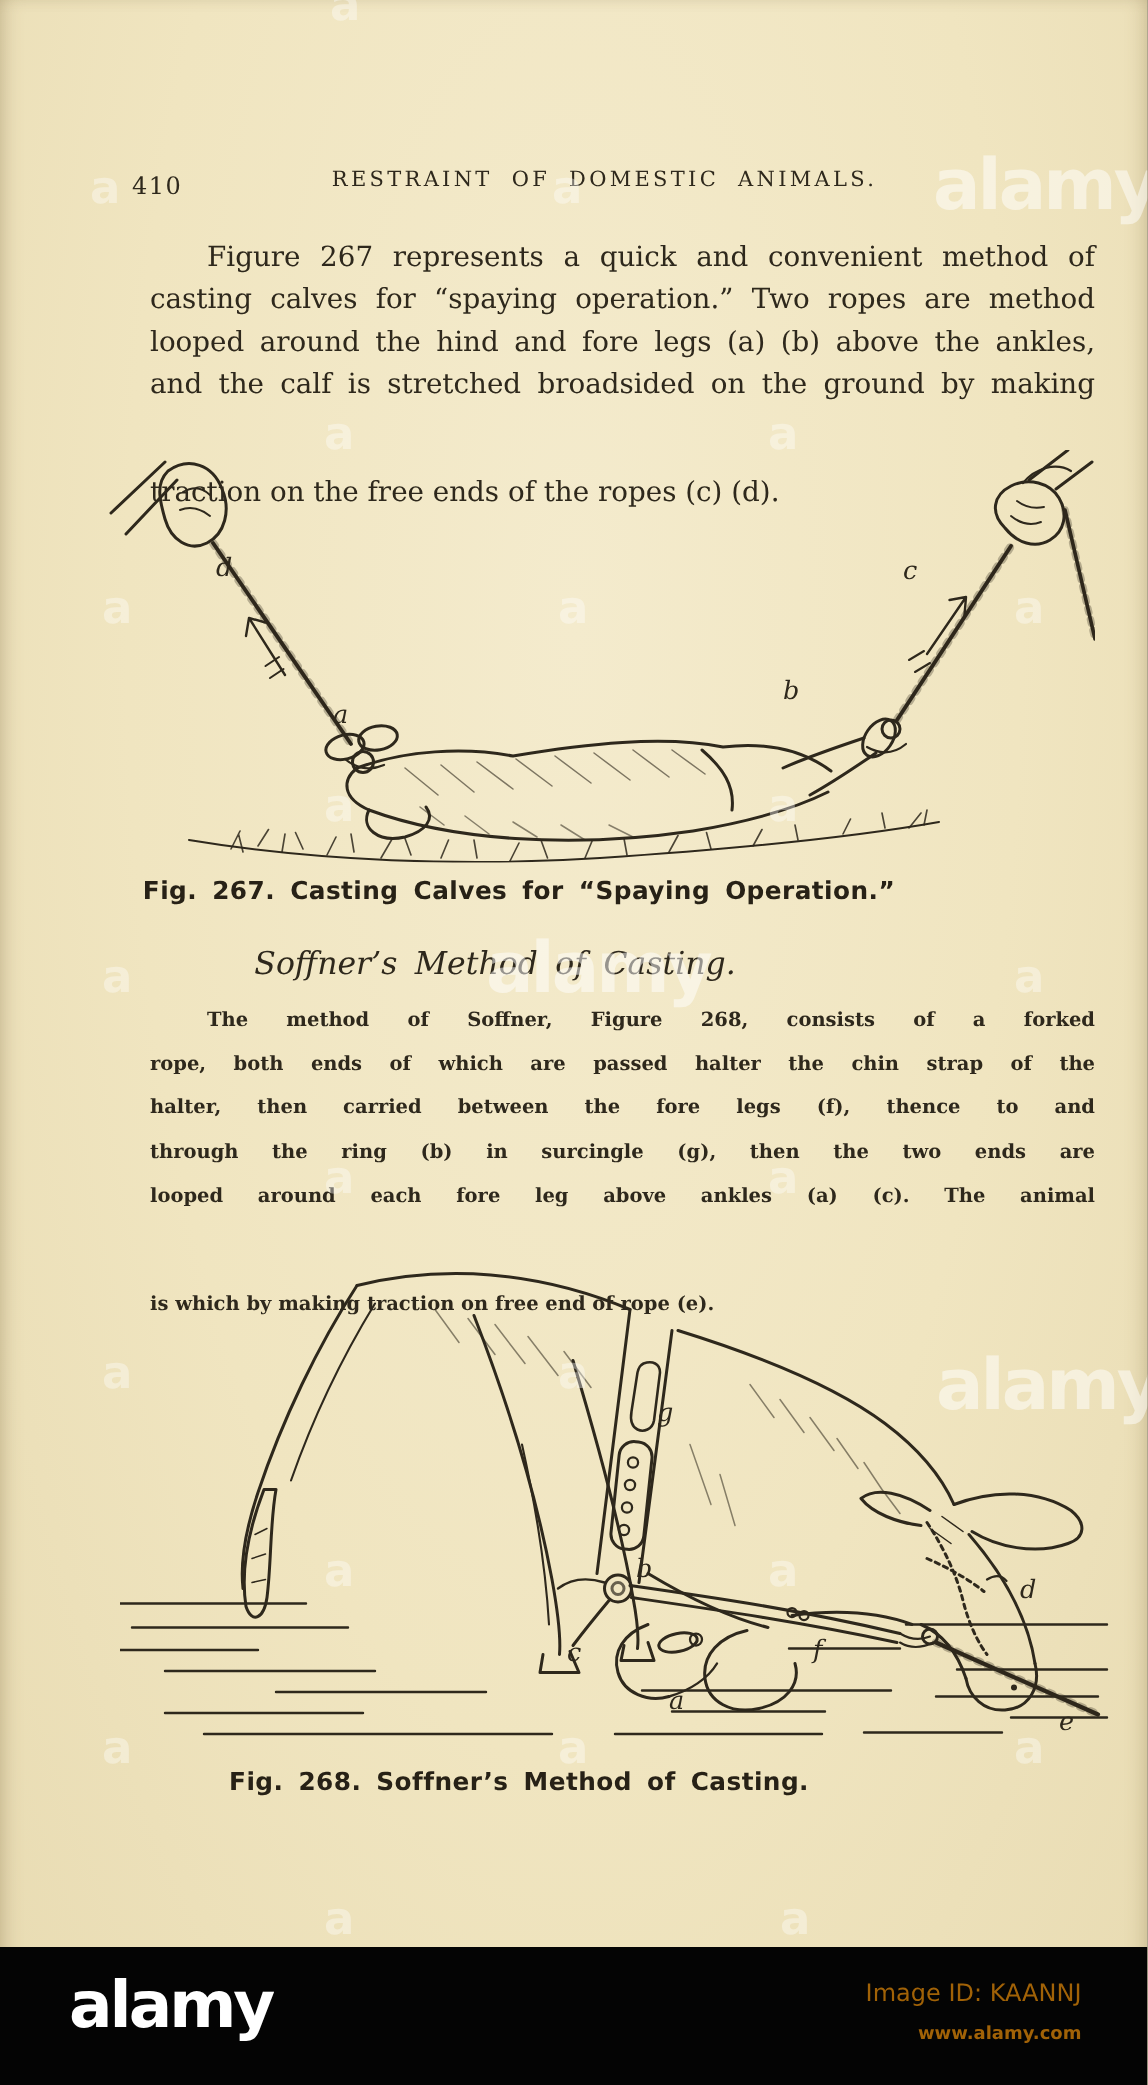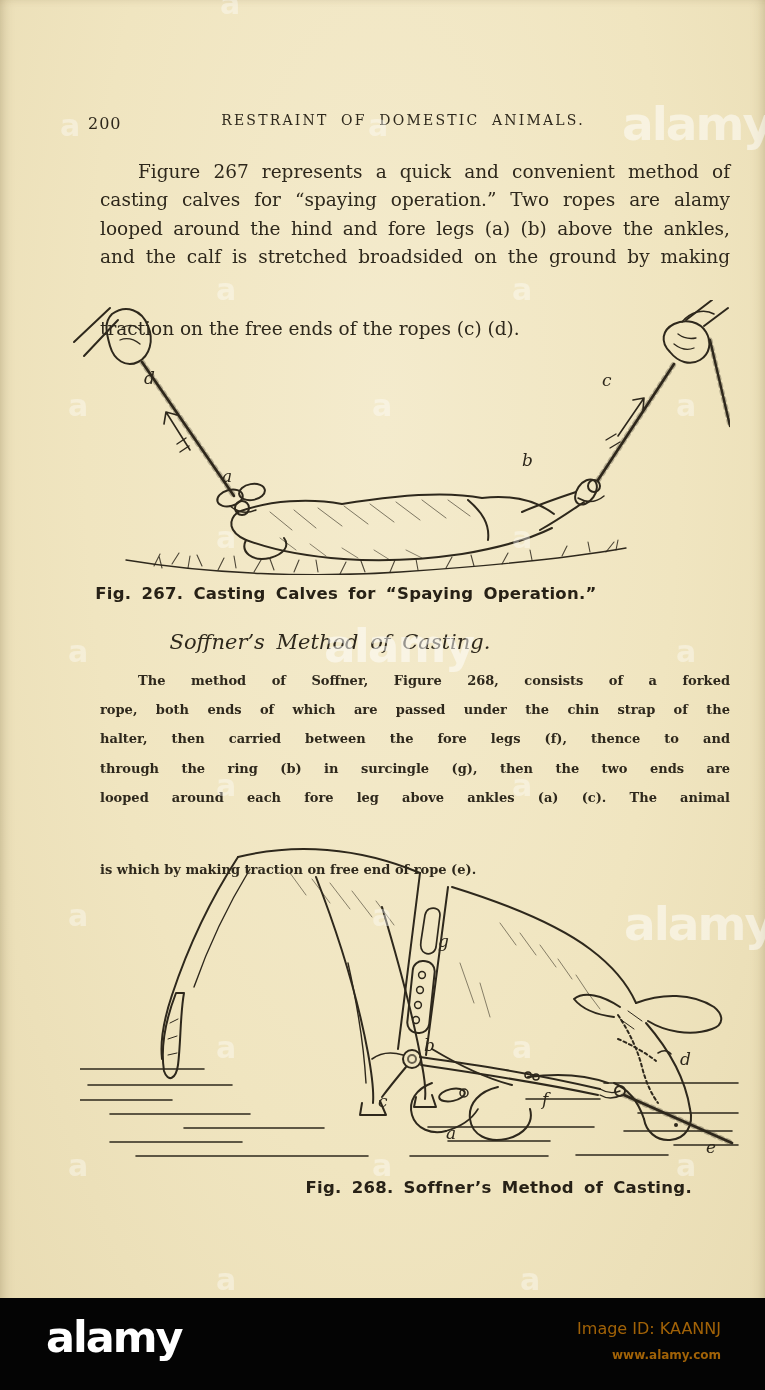--- a/index.html
+++ b/index.html
@@ -16,21 +16,21 @@
   .para{position:absolute;left:100px;width:630px;text-align:justify;}
   .p1{top:158px;font-size:18.5px;line-height:28.4px;}
   .p2{top:666px;font-size:13px;line-height:29.2px;font-weight:bold;}
   .line{text-align:justify;text-align-last:justify;}
   .line.first{text-indent:38px;}
   .line.last{text-align-last:left;margin-top:43px;}
   .caption{position:absolute;left:0;width:692px;text-align:center;
     font-family:"DejaVu Sans", sans-serif;font-weight:bold;font-size:16.5px;
     letter-spacing:.3px;word-spacing:4px;color:#272116;}
   .caption1{top:584px;}
-  .caption2{top:1178px;text-align:right;}
+  .caption2{top:1178px;}
   .section-heading{position:absolute;top:630px;left:0;width:660px;text-align:center;
     font-style:italic;font-size:21px;word-spacing:5px;color:#2e281c;}
   .figure{position:absolute;}
   .fig267{left:70px;top:300px;}
   .fig268{left:80px;top:843px;}
   .fig-label{font:italic 17px "DejaVu Serif", serif;fill:#2e281c;}
   
   .wm-a{position:absolute;color:rgba(255,255,255,.38);font:bold 30px "DejaVu Sans", sans-serif;pointer-events:none;}
   .wm-logo{position:absolute;color:rgba(255,255,255,.5);font:bold 47px "DejaVu Sans", sans-serif;letter-spacing:-2px;pointer-events:none;}
   .alamy-bar{position:absolute;left:0;top:1298px;width:765px;height:92px;background:#040404;}
@@ -38,27 +38,27 @@
   .bar-right{position:absolute;right:44px;top:18px;text-align:right;color:#a16207;font-family:"DejaVu Sans", sans-serif;}
   .bar-id{font-size:16px;line-height:26px;}
   .bar-url{font-size:12px;font-weight:bold;line-height:26px;}
 </style>
 </head>
 <body>
 
 <div class="stage">
 
   <div class="running-head">
-    <span class="page-number">200</span>
+    <span class="page-number">410</span>
     <span class="head-title">RESTRAINT OF DOMESTIC ANIMALS.</span>
   </div>
 
   <div class="para p1">
     <div class="line first">Figure 267 represents a quick and convenient method of</div>
-    <div class="line">casting calves for “spaying operation.”  Two ropes are alamy</div>
+    <div class="line">casting calves for “spaying operation.”  Two ropes are method</div>
     <div class="line">looped around the hind and fore legs (a) (b) above the ankles,</div>
     <div class="line">and the calf is stretched broadsided on the ground by making</div>
     <div class="line last">traction on the free ends of the ropes (c) (d).</div>
   </div>
 
   <svg class="figure fig267" width="660" height="275" viewBox="0 0 660 275">
     <g stroke="#2e281c" fill="none" stroke-width="2" stroke-linecap="round" stroke-linejoin="round">
 
       <g>
         <path d="M4 42 L40 8 M14 56 L48 20"></path>
@@ -124,21 +124,21 @@
     <text class="fig-label" x="452" y="166">b</text>
     <text class="fig-label" x="532" y="86">c</text>
   </svg>
 
   <div class="caption caption1">Fig. 267.  Casting Calves for “Spaying Operation.”</div>
 
   <div class="section-heading">Soffner’s Method of Casting.</div>
 
   <div class="para p2">
     <div class="line first">The method of Soffner, Figure 268, consists of a forked</div>
-    <div class="line">rope, both ends of which are passed under the chin strap of the</div>
+    <div class="line">rope, both ends of which are passed halter the chin strap of the</div>
     <div class="line">halter, then carried between the fore legs (f), thence to and</div>
     <div class="line">through the ring (b) in surcingle (g), then the two ends are</div>
     <div class="line">looped around each fore leg above ankles (a) (c).  The animal</div>
     <div class="line last">is which by making traction on free end of rope (e).</div>
   </div>
 
   <svg class="figure fig268" width="660" height="322" viewBox="0 0 660 322">
     <g stroke="#2e281c" fill="none" stroke-width="2" stroke-linecap="round" stroke-linejoin="round">
 
       <g>

